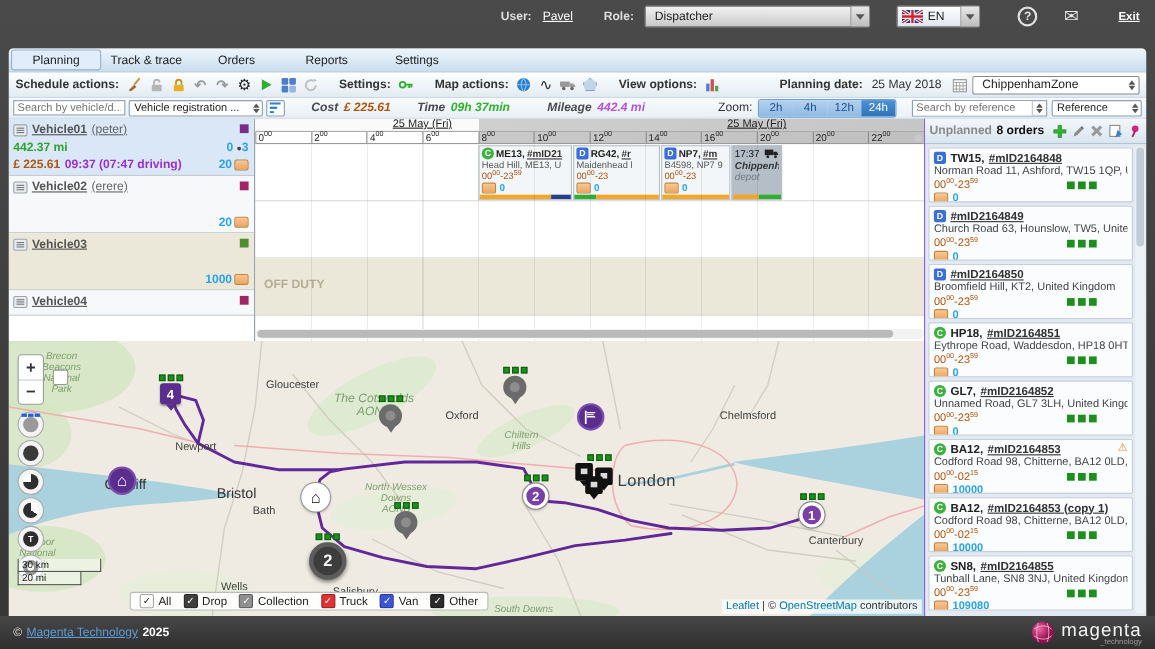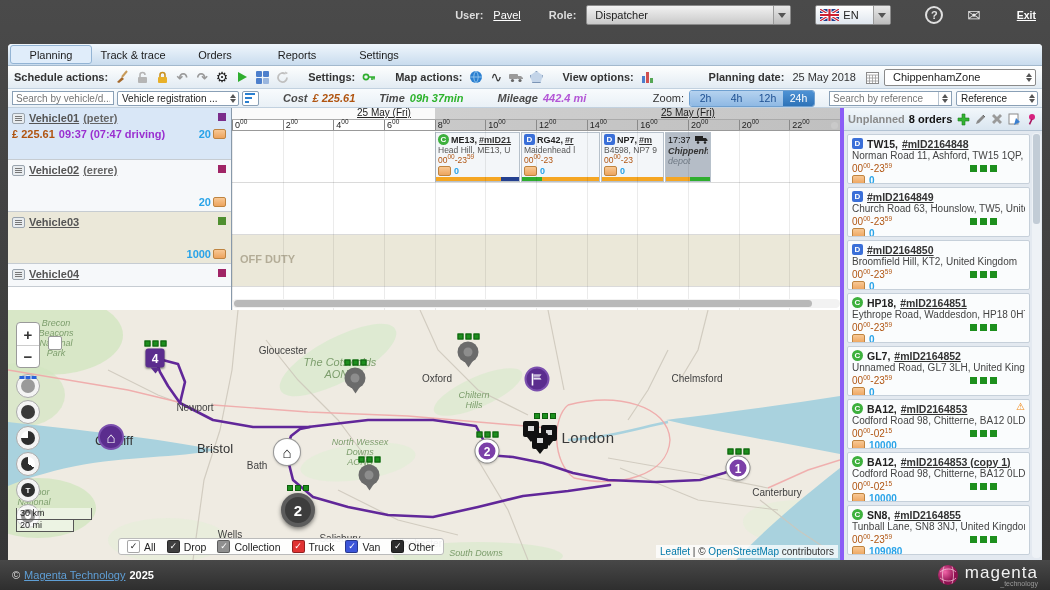--- a/index.html
+++ b/index.html
@@ -90,21 +90,21 @@
   .panel-head .h-muted { color:#8a8a8a; font-weight:bold; margin:0 4px; }
   .panel-head .h-strong { color:#111; font-weight:bold; }
   .v-row { height:52px; flex:none; border-bottom:1px solid #c6ccd2; padding:2px 5px 2px 4px; background:#f6f8fa; position:relative; font-size:11px; }
   .v-row.selected { background:#d9e7f7; }
   .v-row.offduty { background:#ebe8d9; }
   .v-r1 { display:flex; align-items:center; gap:4px; height:16px; }
   .menu-btn { width:13px; height:11px; border:1px solid #9aa4ae; border-radius:2px; background:#e8ecef; display:flex;
               flex-direction:column; justify-content:center; gap:1px; padding:0 2px; cursor:pointer; }
   .menu-btn i { height:1px; background:#777; display:block; }
   .v-name { font-weight:bold; color:#555; text-decoration:underline; cursor:pointer; }
-  .v-driver { color:#666; text-decoration:underline; cursor:pointer;font-weight:bold; }
+  .v-driver { color:#666; text-decoration:underline; cursor:pointer; }
   .v-color { width:8px; height:8px; position:absolute; right:5px; top:5px; }
   .v-r2 { display:flex; justify-content:space-between; height:16px; align-items:center; }
   .v-mi { color:#2fa32f; font-weight:bold; }
   .v-stops { color:#29a3e8; font-weight:bold; }
   .v-stops .dot { color:#444; font-size:8px; }
   .v-r3 { display:flex; align-items:center; height:16px; }
   .v-cost { color:#b05410; font-weight:bold; margin-right:4px; }
   .v-time { color:#9a2fd0; font-weight:bold; }
   .v-cap { margin-left:auto; color:#29a3e8; font-weight:bold; display:flex; align-items:center; gap:2px; }
   .box-icon { width:13px; height:10px; background:linear-gradient(#f8c894,#eda45e); border:1px solid #bf8440; border-radius:2px; display:inline-block; }
@@ -140,21 +140,21 @@
   .g-dep-r1 { display:flex; align-items:center; justify-content:space-between; font-size:9px; color:#111; height:12px; }
   .g-dep-name { font-style:italic; font-weight:bold; color:#333; font-size:9px; white-space:nowrap; overflow:hidden; }
   .g-dep-sub { font-style:italic; color:#707a85; font-size:9px; }
   .g-hscroll { position:absolute; left:0; right:0; bottom:2px; height:9px; background:#f2f2f2; border-radius:5px; }
   .g-hscroll .thumb { position:absolute; left:2px; top:1px; height:7px; width:578px; background:#b9b9b9; border-radius:4px; cursor:grab; }
   .g-vdot { position:absolute; right:2px; top:14px; width:7px; height:7px; border-radius:50%; background:#c9c9c9; }
   
   .map { height:250px; position:relative; background:#efebe2; overflow:hidden; flex:none; }
   .map svg.base { position:absolute; inset:0; }
   .m-label { position:absolute; transform:translate(-50%,-50%); white-space:pre-line; text-align:center; pointer-events:none; }
-  .m-label.city { font-size:10px; color:#3f3f3f;margin-left:17px; }
+  .m-label.city { font-size:10px; color:#3f3f3f; }
   .m-label.city-lg { font-size:13px; color:#333; }
   .m-label.city-xl { font-size:15px; color:#3a3a3a; letter-spacing:.5px; }
   .m-label.area { font-size:9px; font-style:italic; color:#7d9e6d; }
   .m-label.area-lg { font-size:11px; font-style:italic; color:#7d9e6d; }
   .mk { position:absolute; transform:translate(-50%,-50%); cursor:pointer; }
   .dots3 { position:absolute; bottom:calc(100% + 2px); left:50%; transform:translateX(-50%); display:flex; gap:2px; }
   .dots3 i { width:6px; height:6px; background:#1d8f1d; border:1px solid #0e5f0e; display:block; }
   .pin-gray { width:21px; height:21px; background:#6b6b6b; border-radius:50%; position:relative; }
   .pin-gray::after { content:""; position:absolute; left:50%; top:17px; transform:translateX(-50%);
                      border-left:6px solid transparent; border-right:6px solid transparent; border-top:9px solid #6b6b6b; }
@@ -199,21 +199,21 @@
   .scale .s-km { width:76px; border:1px solid #555; border-top:none; padding:0 0 1px 3px; background:rgba(255,255,255,.5); }
   .scale .s-mi { width:58px; border:1px solid #555; border-top:none; padding:0 0 1px 3px; background:rgba(255,255,255,.5); }
   .legend { position:absolute; left:110px; bottom:5px; height:17px; background:rgba(255,255,255,.92); border:1px solid #bbb;
             border-radius:3px; display:flex; align-items:center; gap:11px; padding:0 8px; font-size:10.5px; color:#222; }
   .leg-item { display:flex; align-items:center; gap:4px; cursor:pointer; }
   .leg-box { width:13px; height:13px; border-radius:2px; display:flex; align-items:center; justify-content:center;
              font-size:9px; line-height:1; border:1px solid rgba(0,0,0,.35); }
   .attrib { position:absolute; right:2px; bottom:2px; background:rgba(255,255,255,.75); font-size:10px; color:#333; padding:1px 4px; }
   .attrib .blue { color:#0078a8; }
   
-  .right-panel { width:202px; flex:none; border-left:4px solid #8b5cf6; background:#e3e9f0; display:flex; flex-direction:column; }
+  .right-panel { width:202px; flex:none; border-left:1px solid #8b5cf6; background:#e3e9f0; display:flex; flex-direction:column; }
   .rp-head { height:23px; flex:none; background:linear-gradient(#f2f7fb,#d9e5f0); border-bottom:1px solid #b3c3d3;
              display:flex; align-items:center; padding:0 4px; font-size:11px; }
   .rp-head .h-muted { color:#8a8a8a; font-weight:bold; margin-right:4px; }
   .rp-head .h-strong { color:#111; font-weight:bold; }
   .rp-icons { margin-left:auto; display:flex; gap:3px; align-items:center; }
   .rp-icons .icon14 { width:14px; height:14px; display:flex; align-items:center; justify-content:center; cursor:pointer; }
   .rp-list { flex:1; padding:3px 12px 3px 3px; display:flex; flex-direction:column; gap:3px; position:relative; overflow:hidden; }
   .rp-scroll { position:absolute; right:1px; top:2px; bottom:2px; width:9px; background:#eef2f6; border-radius:4px; }
   .rp-scroll .thumb { position:absolute; top:1px; left:1px; width:7px; height:90px; background:#c2ccd6; border-radius:3px; cursor:grab; }
   .order-card { background:#fafcfd; border:1px solid #c6d0da; border-radius:2px; padding:2px 4px 1px 4px; position:relative;
@@ -431,20 +431,24 @@
                   <div class="v-r1">
                     <span class="menu-btn">
                       <i></i>
                       <i></i>
                       <i></i>
                     </span>
                     <a class="v-name">Vehicle01</a>
                     <a class="v-driver">(peter)</a>
                   </div>
                   <span class="v-color" style="background: rgb(123, 45, 139);"></span>
+                  <div class="v-r2">
+                    <span class="v-mi">442.37 mi</span>
+                    <span class="v-stops"><span>0 </span><span class="dot">●</span><span>3</span></span>
+                  </div>
                   <div class="v-r3">
                     <span class="v-cost">£ 225.61</span>
                     <span class="v-time">09:37 (07:47 driving)</span>
                     <span class="v-cap">
                       <span>20</span>
                       <span class="box-icon"></span>
                     </span>
                   </div>
                 </div>
                 <div class="v-row">

